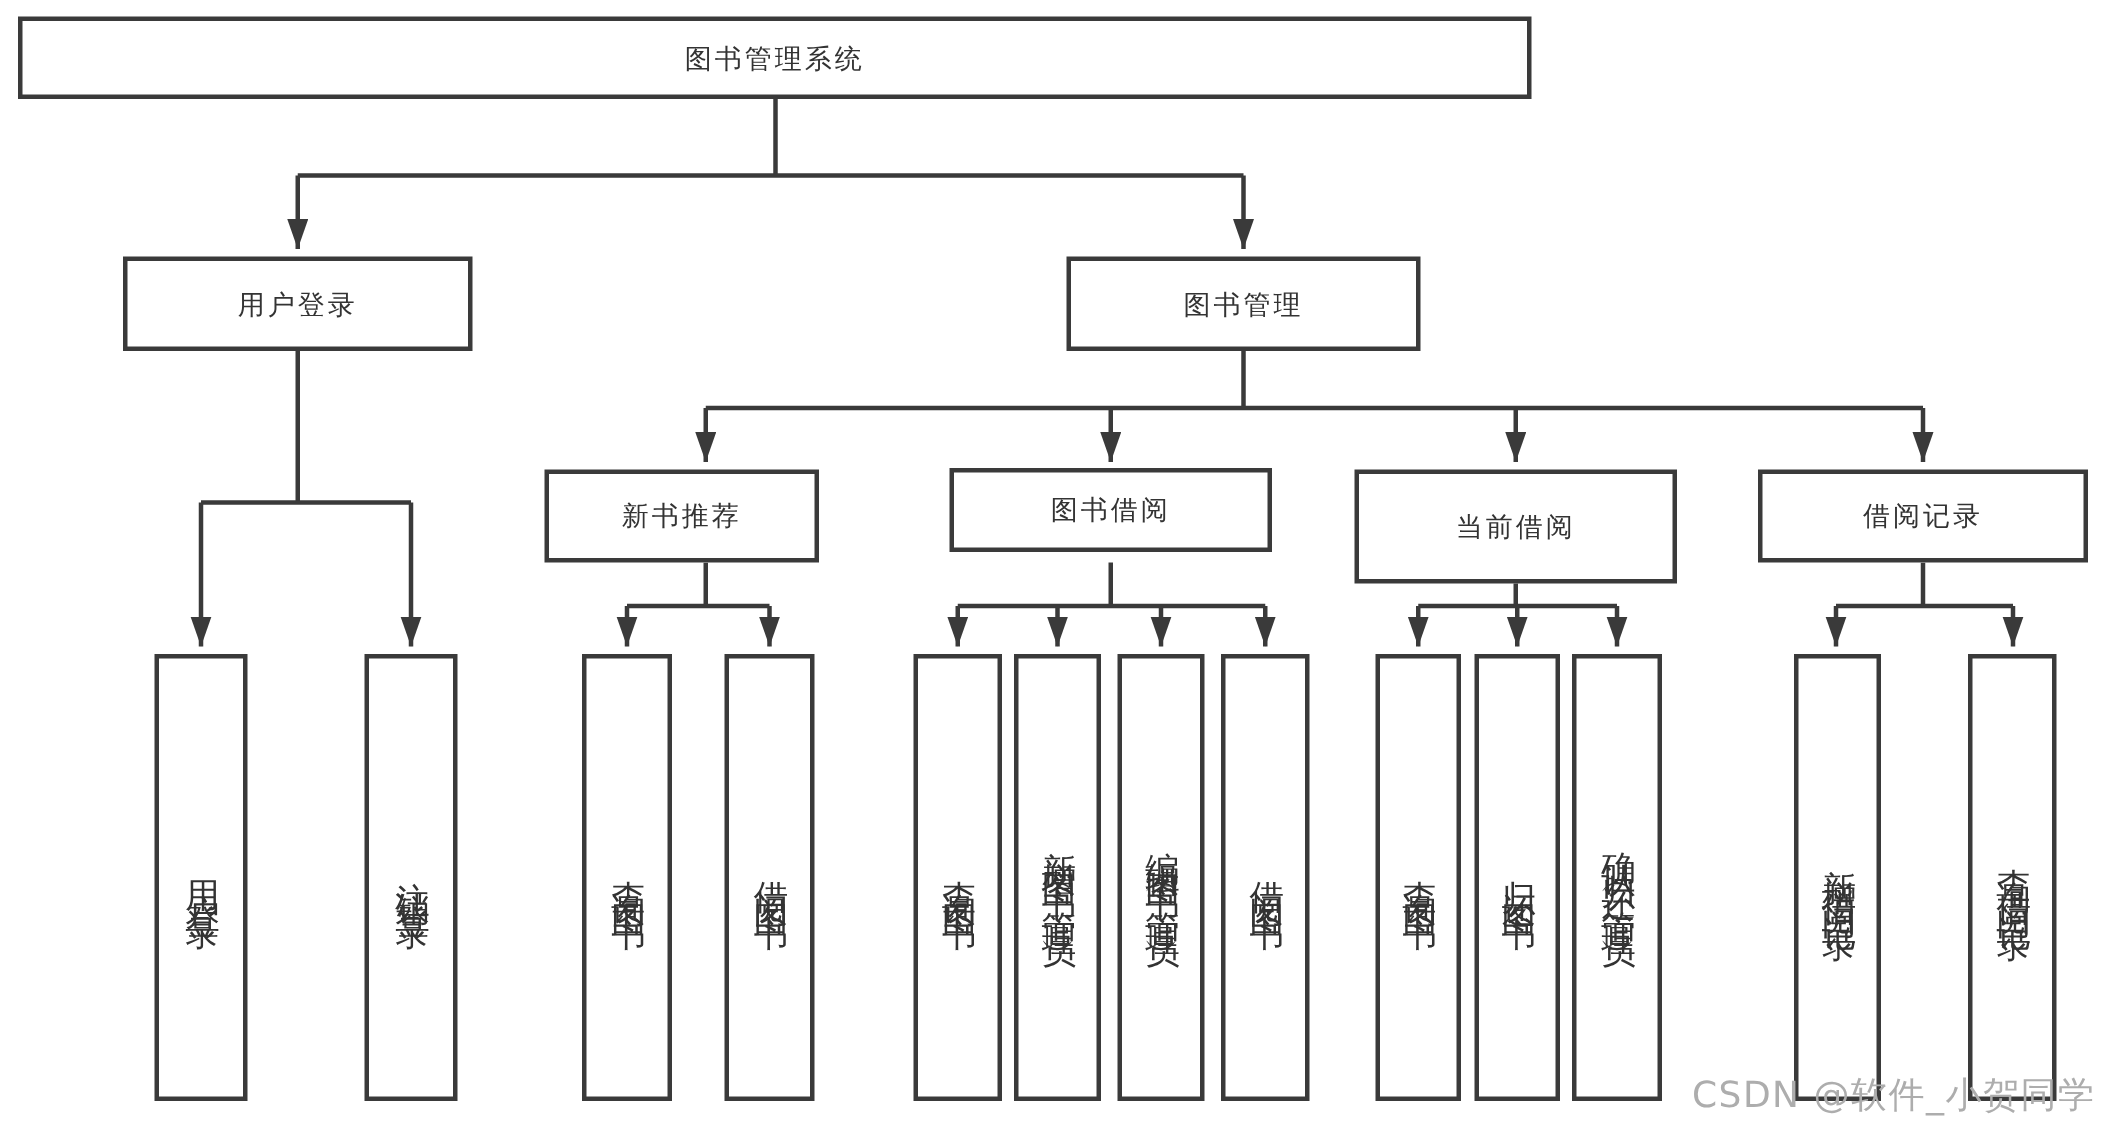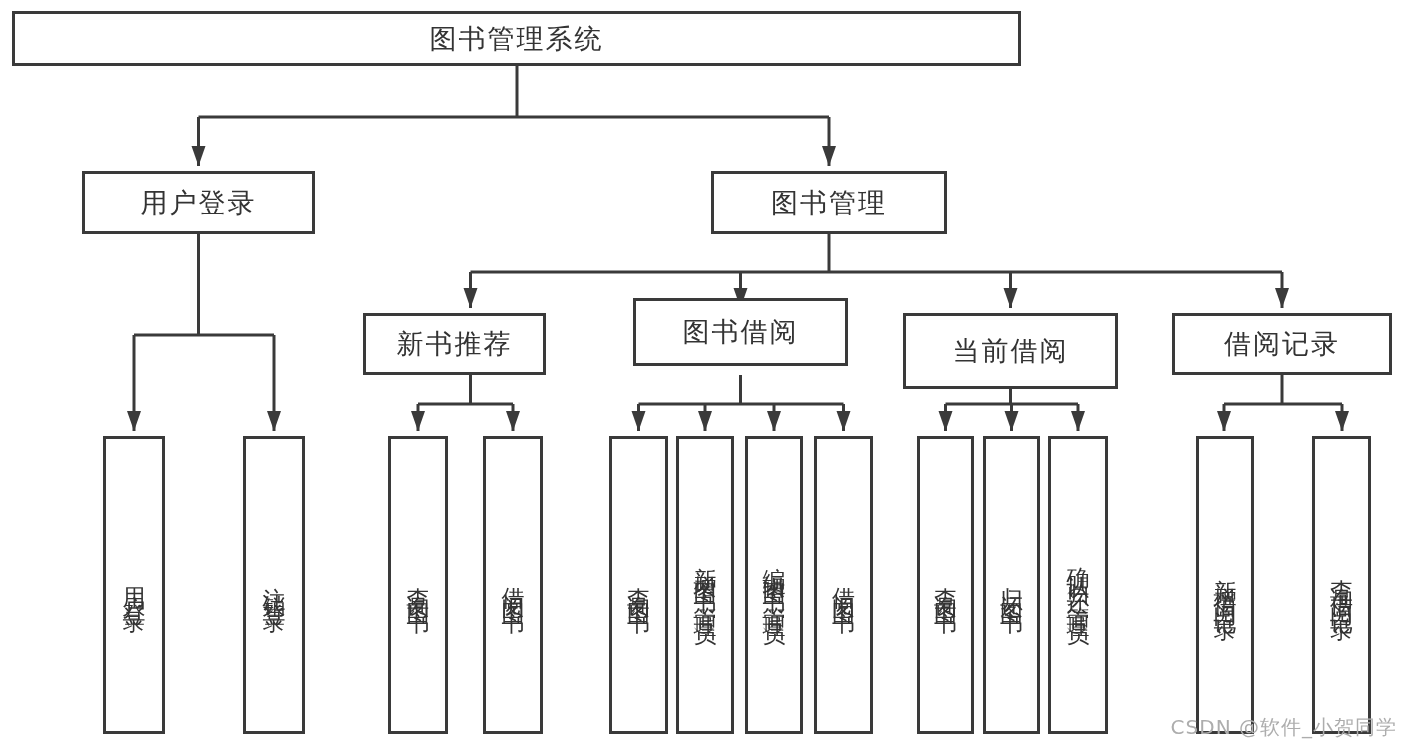--- a/index.html
+++ b/index.html
@@ -20,37 +20,37 @@
     position: absolute;
     box-sizing: border-box;
     border: 3px solid #3a3a3a;
     background: #ffffff;
     display: flex;
     align-items: center;
     justify-content: center;
     color: #333333;
   }
   .hlabel {
-    font-size: 27px;
+    font-size: 18px;
     letter-spacing: 2px;
     white-space: nowrap;
   }
   .vlabel {
     writing-mode: vertical-rl;
     text-orientation: mixed;
     font-size: 23px;
     letter-spacing: 8px;
     line-height: 1;
     white-space: nowrap;
   }
   .watermark {
     position: absolute;
     top: 714px;
     right: 8px;
-    font-size: 20px;
+    font-size: 24px;
     letter-spacing: 1px;
     color: #adadad;
     white-space: nowrap;
   }
 </style>
 </head>
 <body>
 
 <div class="canvas">
 
@@ -109,21 +109,21 @@
   <div class="node" style="left:82px; top:171px; width:233px; height:63px;">
     <span class="hlabel">用户登录</span>
   </div>
   <div class="node" style="left:711px; top:171px; width:236px; height:63px;">
     <span class="hlabel">图书管理</span>
   </div>
 
   <div class="node" style="left:363px; top:313px; width:183px; height:62px;">
     <span class="hlabel">新书推荐</span>
   </div>
-  <div class="node" style="left:633px; top:298px; width:215px; height:68px;">
+  <div class="node" style="left:633px; top:312px; width:215px; height:56px;">
     <span class="hlabel">图书借阅</span>
   </div>
   <div class="node" style="left:903px; top:313px; width:215px; height:76px;">
     <span class="hlabel">当前借阅</span>
   </div>
   <div class="node" style="left:1172px; top:313px; width:220px; height:62px;">
     <span class="hlabel">借阅记录</span>
   </div>
 
   <div class="node" style="left:103px; top:436px; width:62px; height:298px;">

